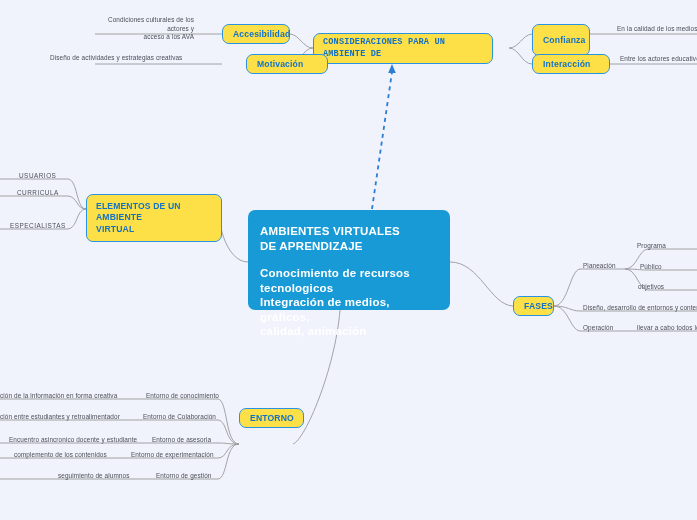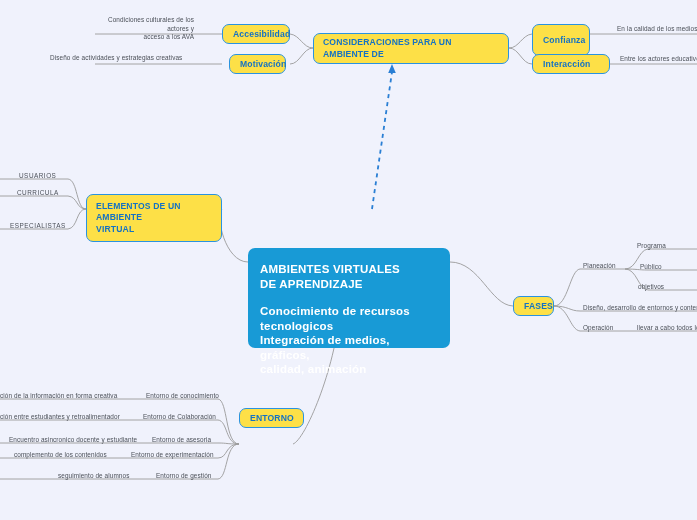--- a/index.html
+++ b/index.html
@@ -114,45 +114,45 @@
       <line x1="590" y1="34" x2="697" y2="34"></line>
       <line x1="594" y1="64" x2="697" y2="64"></line>
     </g>
 
     <g>
       <path d="M372 209 L 392 72" fill="none" stroke="#2a7fd4" stroke-width="1.8" stroke-dasharray="4,4"></path>
       <path d="M392 64 L 388.2 73 L 395.8 73 Z" fill="#2a7fd4"></path>
     </g>
   </svg>
 
-  <div class="node central" style="left:248px;top:210px;width:202px;height:100px;margin-top:38px;">
+  <div class="node central" style="left:248px;top:210px;width:202px;height:100px;">
     <div class="blk">AMBIENTES VIRTUALES</div>
     <div class="blk">DE APRENDIZAJE</div>
     <div class="gap"></div>
     <div class="blk">Conocimiento de recursos</div>
     <div class="blk">tecnologicos</div>
     <div class="blk">Integración de medios, gráficos,</div>
     <div class="blk">calidad, animación</div>
   </div>
 
-  <div class="node box b-main" style="left:313px;top:33px;width:196px;height:31px;">
+  <div class="node box b-main" style="left:313px;top:33px;width:180px;height:31px;font-family:Liberation Mono, monospace;">
     <div>
       <span class="lbl">CONSIDERACIONES PARA UN AMBIENTE DE</span>
     </div>
   </div>
 
   <div class="node box b-sm" style="left:222px;top:24px;width:68px;height:20px;">
     <span>Accesibilidad</span>
   </div>
   <div class="leaf r" style="left:88px;top:16px;width:106px;white-space:normal;">
     <span>Condiciones culturales de los actores y</span><br>
     <span>acceso a los AVA</span>
   </div>
 
-  <div class="node box b-sm" style="left:229px;top:54px;width:57px;height:20px;border-radius:7px;">
+  <div class="node box b-sm" style="left:246px;top:54px;width:82px;height:20px;border-radius:7px;">
     <span>Motivación</span>
   </div>
   <div class="leaf" style="left:50px;top:54px;">Diseño de actividades y estrategias creativas</div>
 
   <div class="node box b-sm" style="left:532px;top:24px;width:58px;height:32px;">
     <span>Confianza</span>
   </div>
   <div class="leaf" style="left:617px;top:25px;">En la calidad de los medios</div>
 
   <div class="node box b-sm" style="left:532px;top:54px;width:78px;height:20px;">

